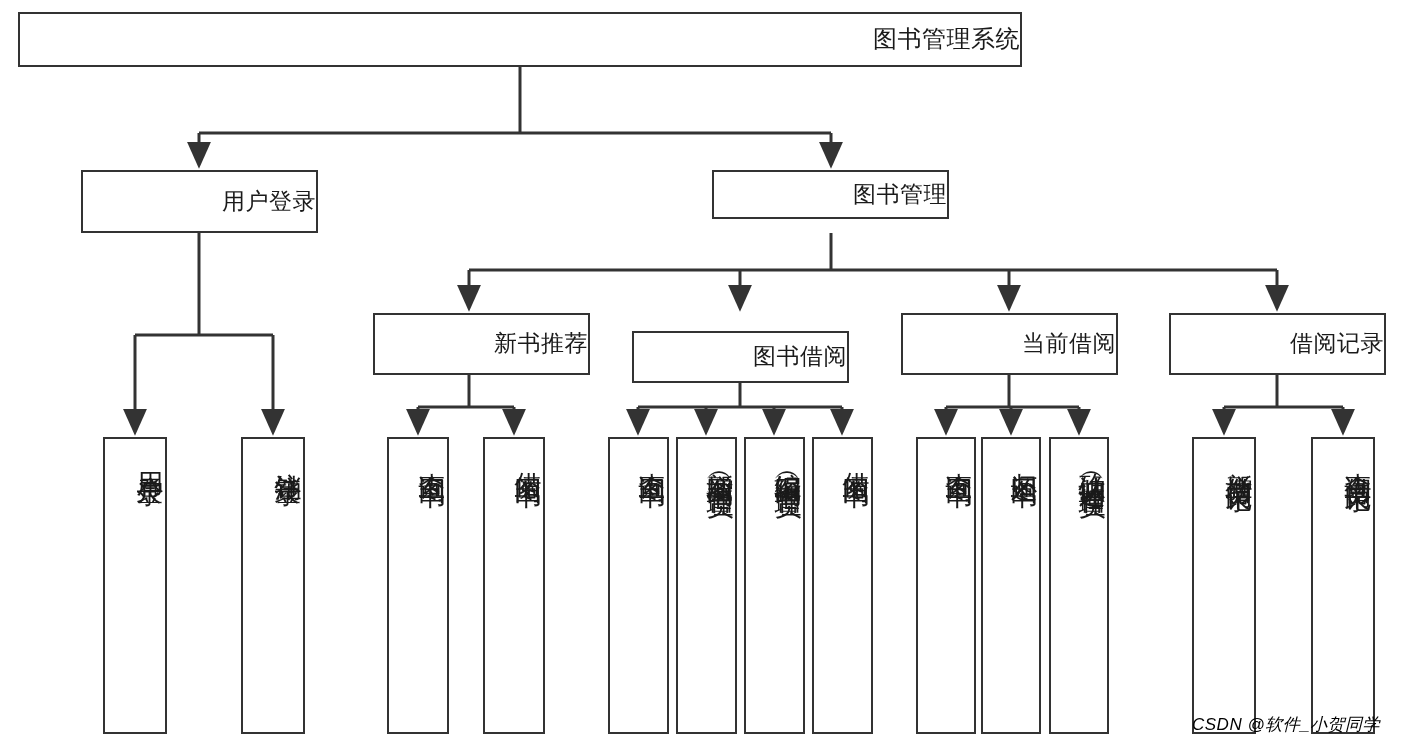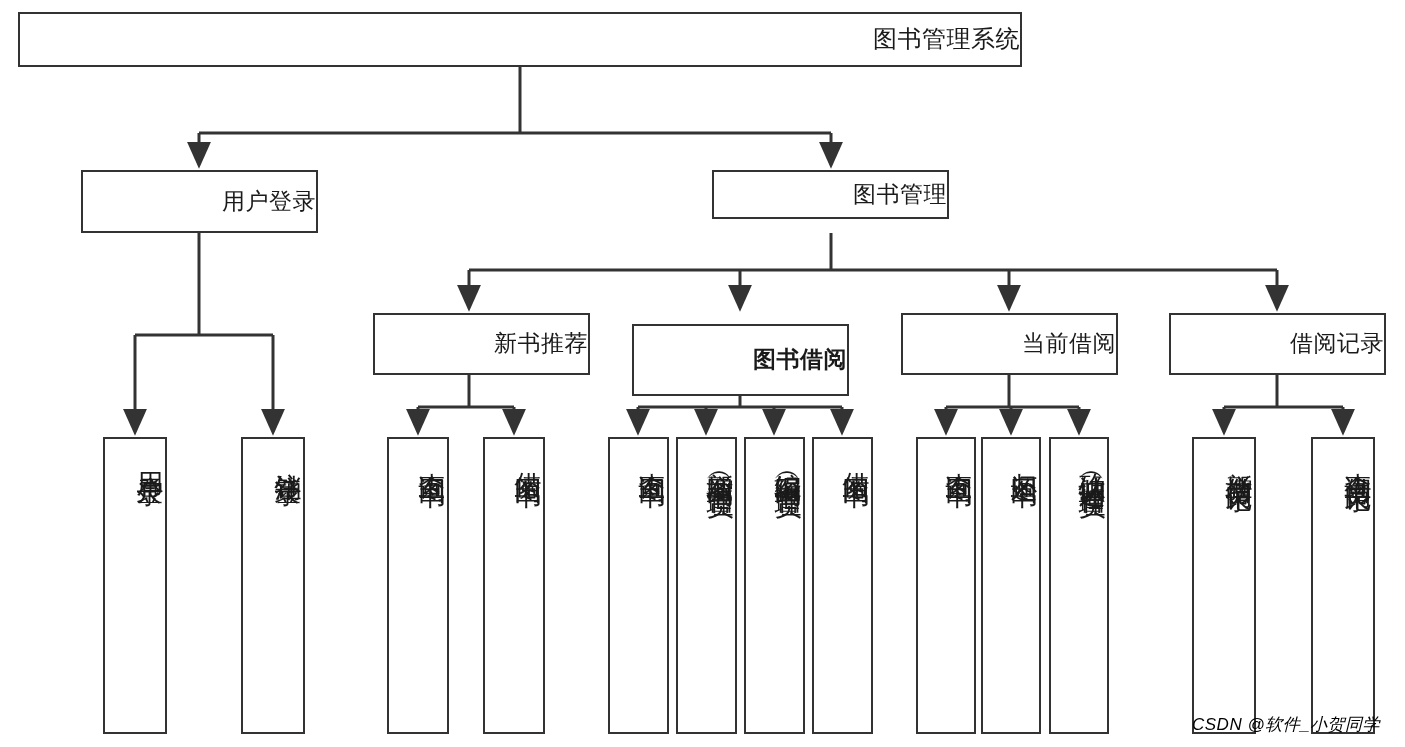--- a/index.html
+++ b/index.html
@@ -133,21 +133,21 @@
   <div class="node horizontal" style="left:81px; top:170px; width:237px; height:63px;">
     <span class="node-label">用户登录</span>
   </div>
   <div class="node horizontal" style="left:712px; top:170px; width:237px; height:49px;">
     <span class="node-label">图书管理</span>
   </div>
 
   <div class="node horizontal" style="left:373px; top:313px; width:217px; height:62px;">
     <span class="node-label">新书推荐</span>
   </div>
-  <div class="node horizontal" style="left:632px; top:324px; width:217px; height:72px;font-weight:bold;">
+  <div class="node horizontal" style="left:632px; top:331px; width:217px; height:52px;">
     <span class="node-label">图书借阅</span>
   </div>
   <div class="node horizontal" style="left:901px; top:313px; width:217px; height:62px;">
     <span class="node-label">当前借阅</span>
   </div>
   <div class="node horizontal" style="left:1169px; top:313px; width:217px; height:62px;">
     <span class="node-label">借阅记录</span>
   </div>
 
   <div class="node vertical" style="left:103px; top:437px; width:64px; height:297px;">

